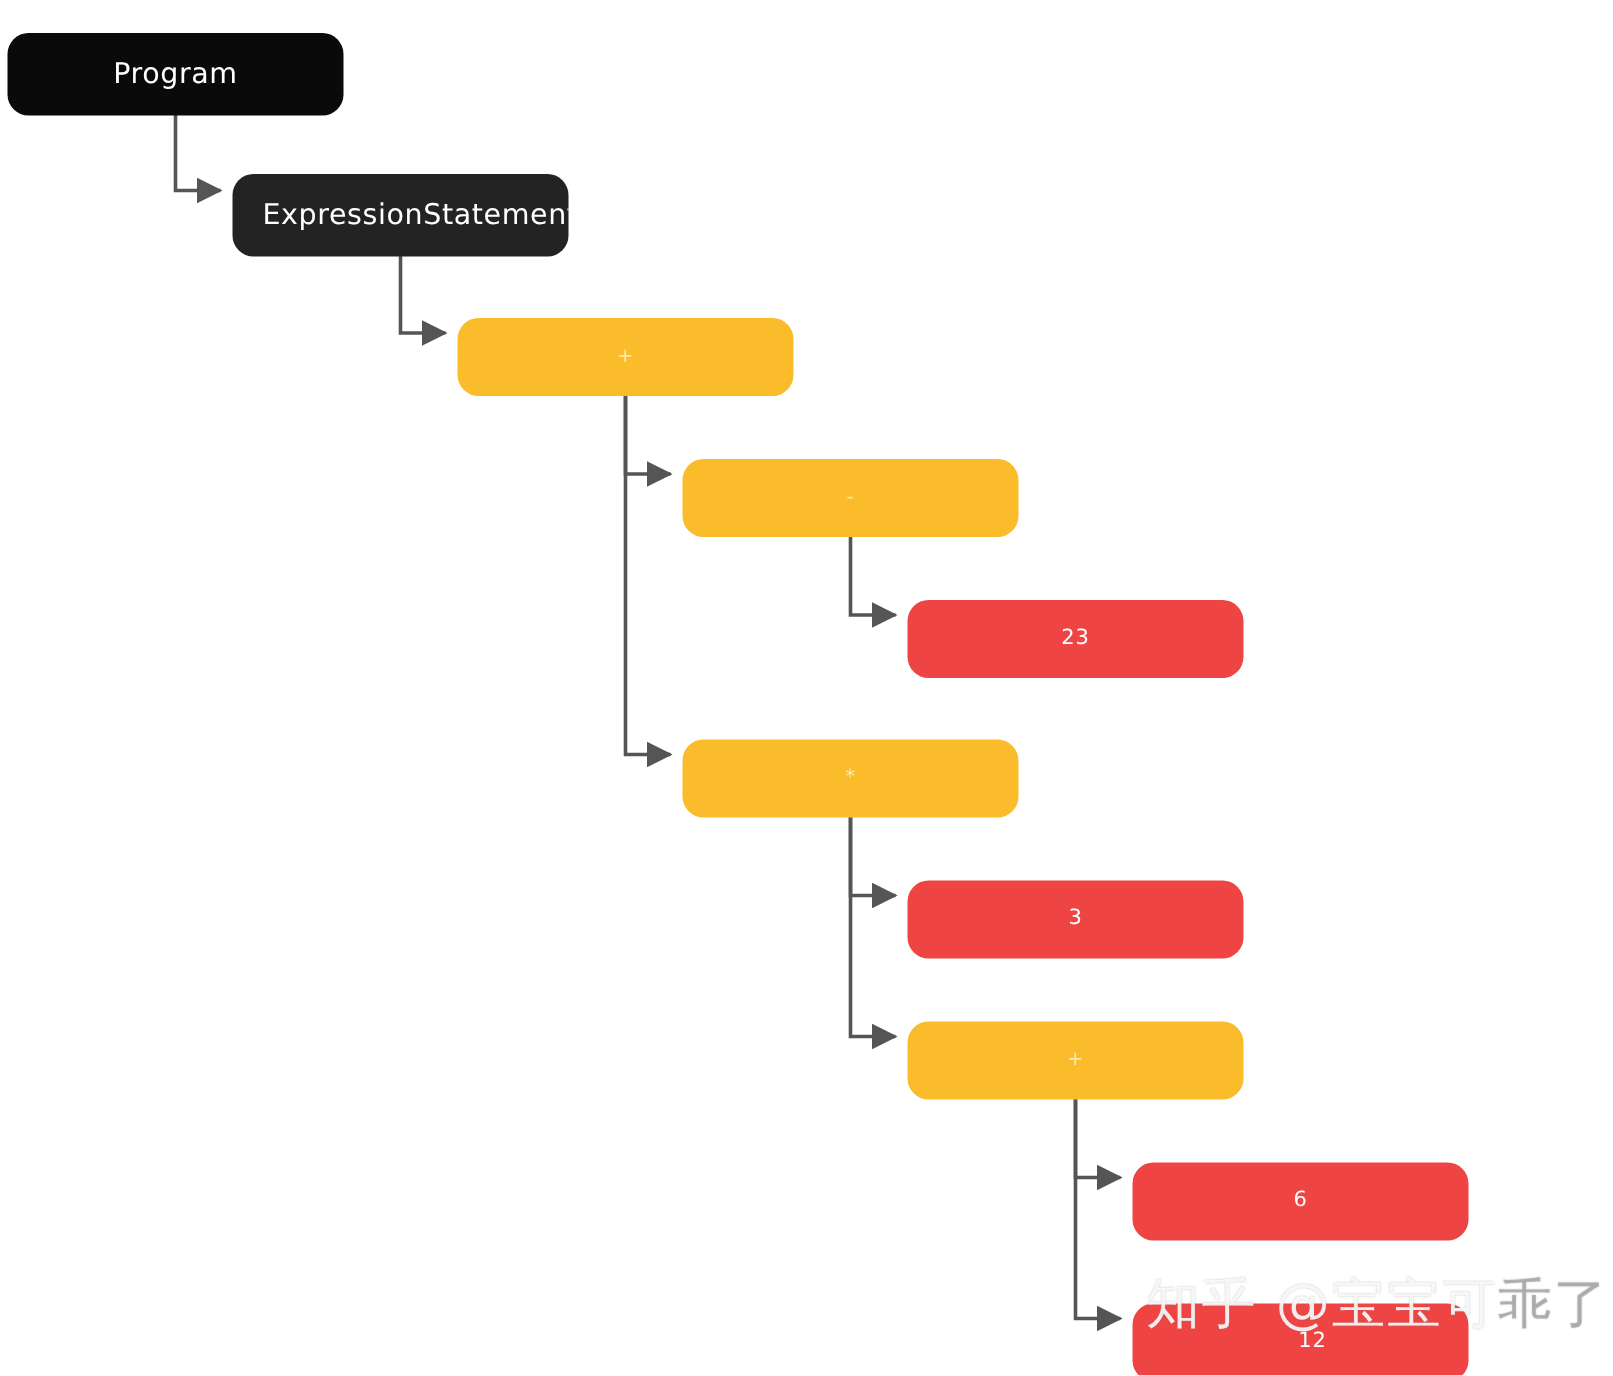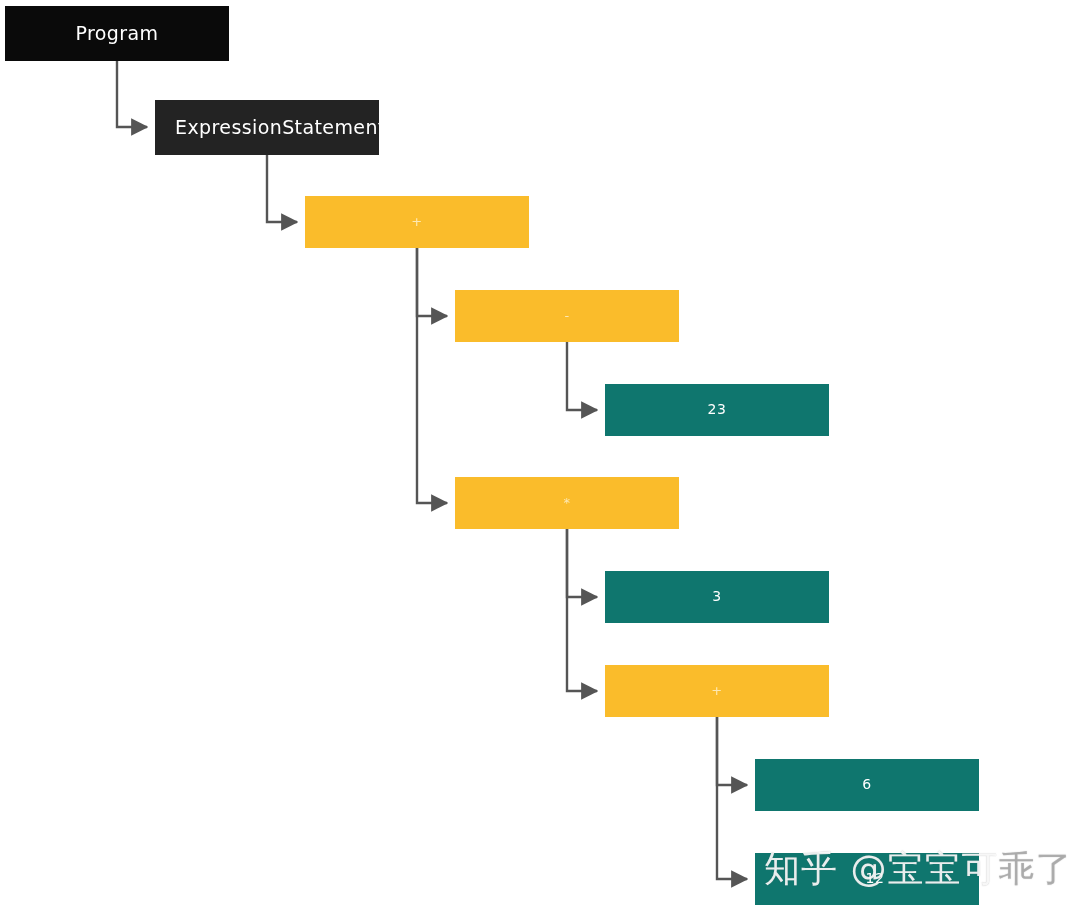--- a/index.html
+++ b/index.html
@@ -22,24 +22,25 @@
     position: absolute;
     left: 0;
     top: 0;
     width: 1075px;
     height: 917px;
     pointer-events: none;
   }
   .node {
     position: absolute;
     box-sizing: border-box;
-    border-radius: 0;
+    border-radius: 14px;
     display: flex;
     align-items: center;
     overflow: hidden;
+    margin-top: 16px;
   }
   .node .label {
     width: 100%;
     display: block;
     line-height: 1.28;
     white-space: pre-wrap;
   }
   
   .node.dark {
     background: #0a0a0a;
@@ -69,21 +70,21 @@
     color: #fde9b4;
   }
   .node.op .label {
     text-align: center;
     font-size: 13px;
     font-weight: 400;
     letter-spacing: 0.5px;
   }
   
   .node.lit {
-    background: #0f766e;
+    background: #ef4444;
     color: #ffffff;
   }
   .node.lit .label {
     text-align: center;
     font-size: 14px;
     font-weight: 400;
     letter-spacing: 0.5px;
   }
   
   #watermark {

